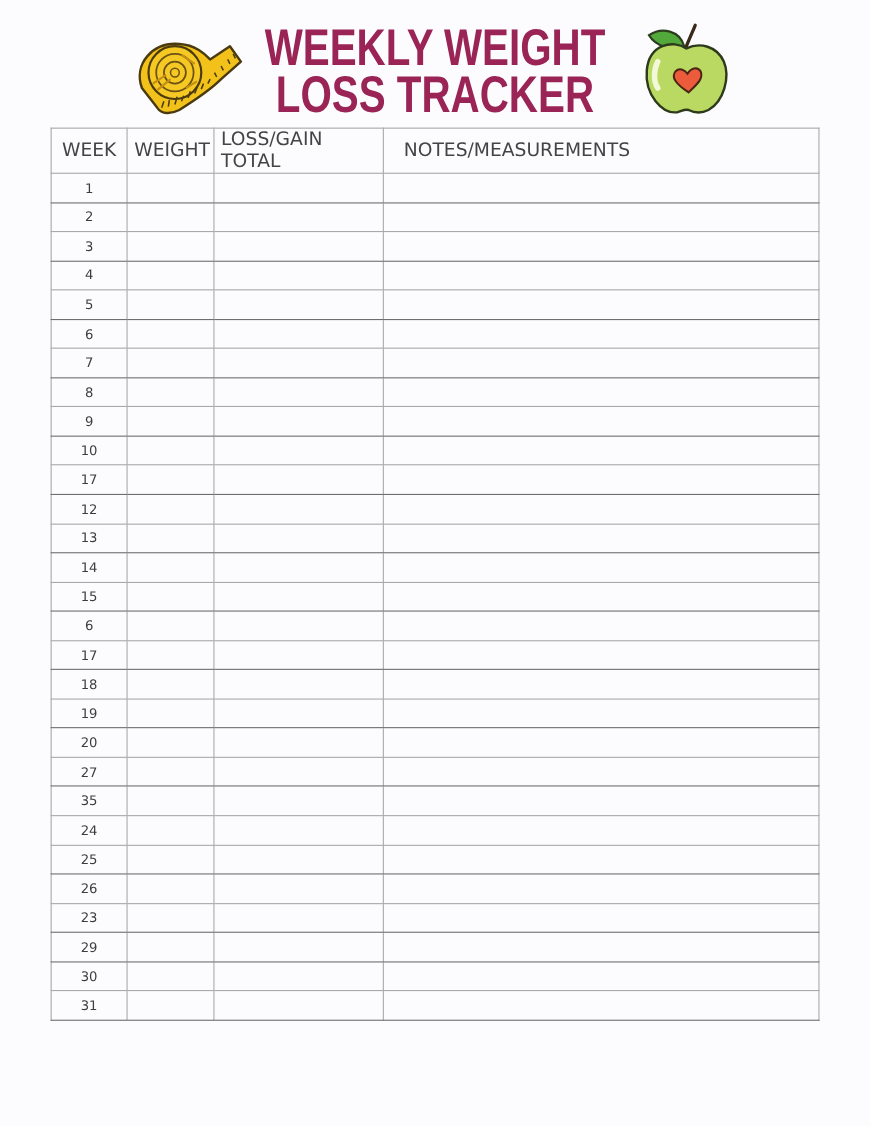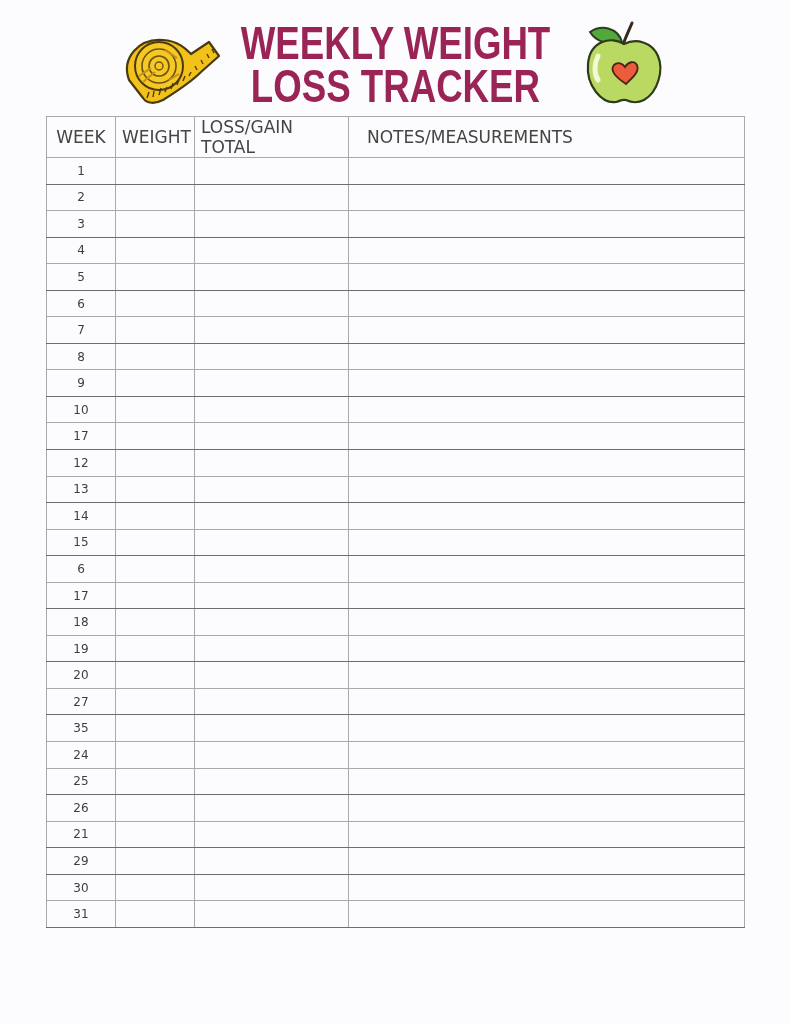--- a/index.html
+++ b/index.html
@@ -227,21 +227,21 @@
         <td></td>
         <td></td>
       </tr>
       <tr class="row">
         <td class="c0">26</td>
         <td></td>
         <td></td>
         <td></td>
       </tr>
       <tr class="row odd">
-        <td class="c0">21</td>
+        <td class="c0">23</td>
         <td></td>
         <td></td>
         <td></td>
       </tr>
       <tr class="row odd">
         <td class="c0">29</td>
         <td></td>
         <td></td>
         <td></td>
       </tr>

